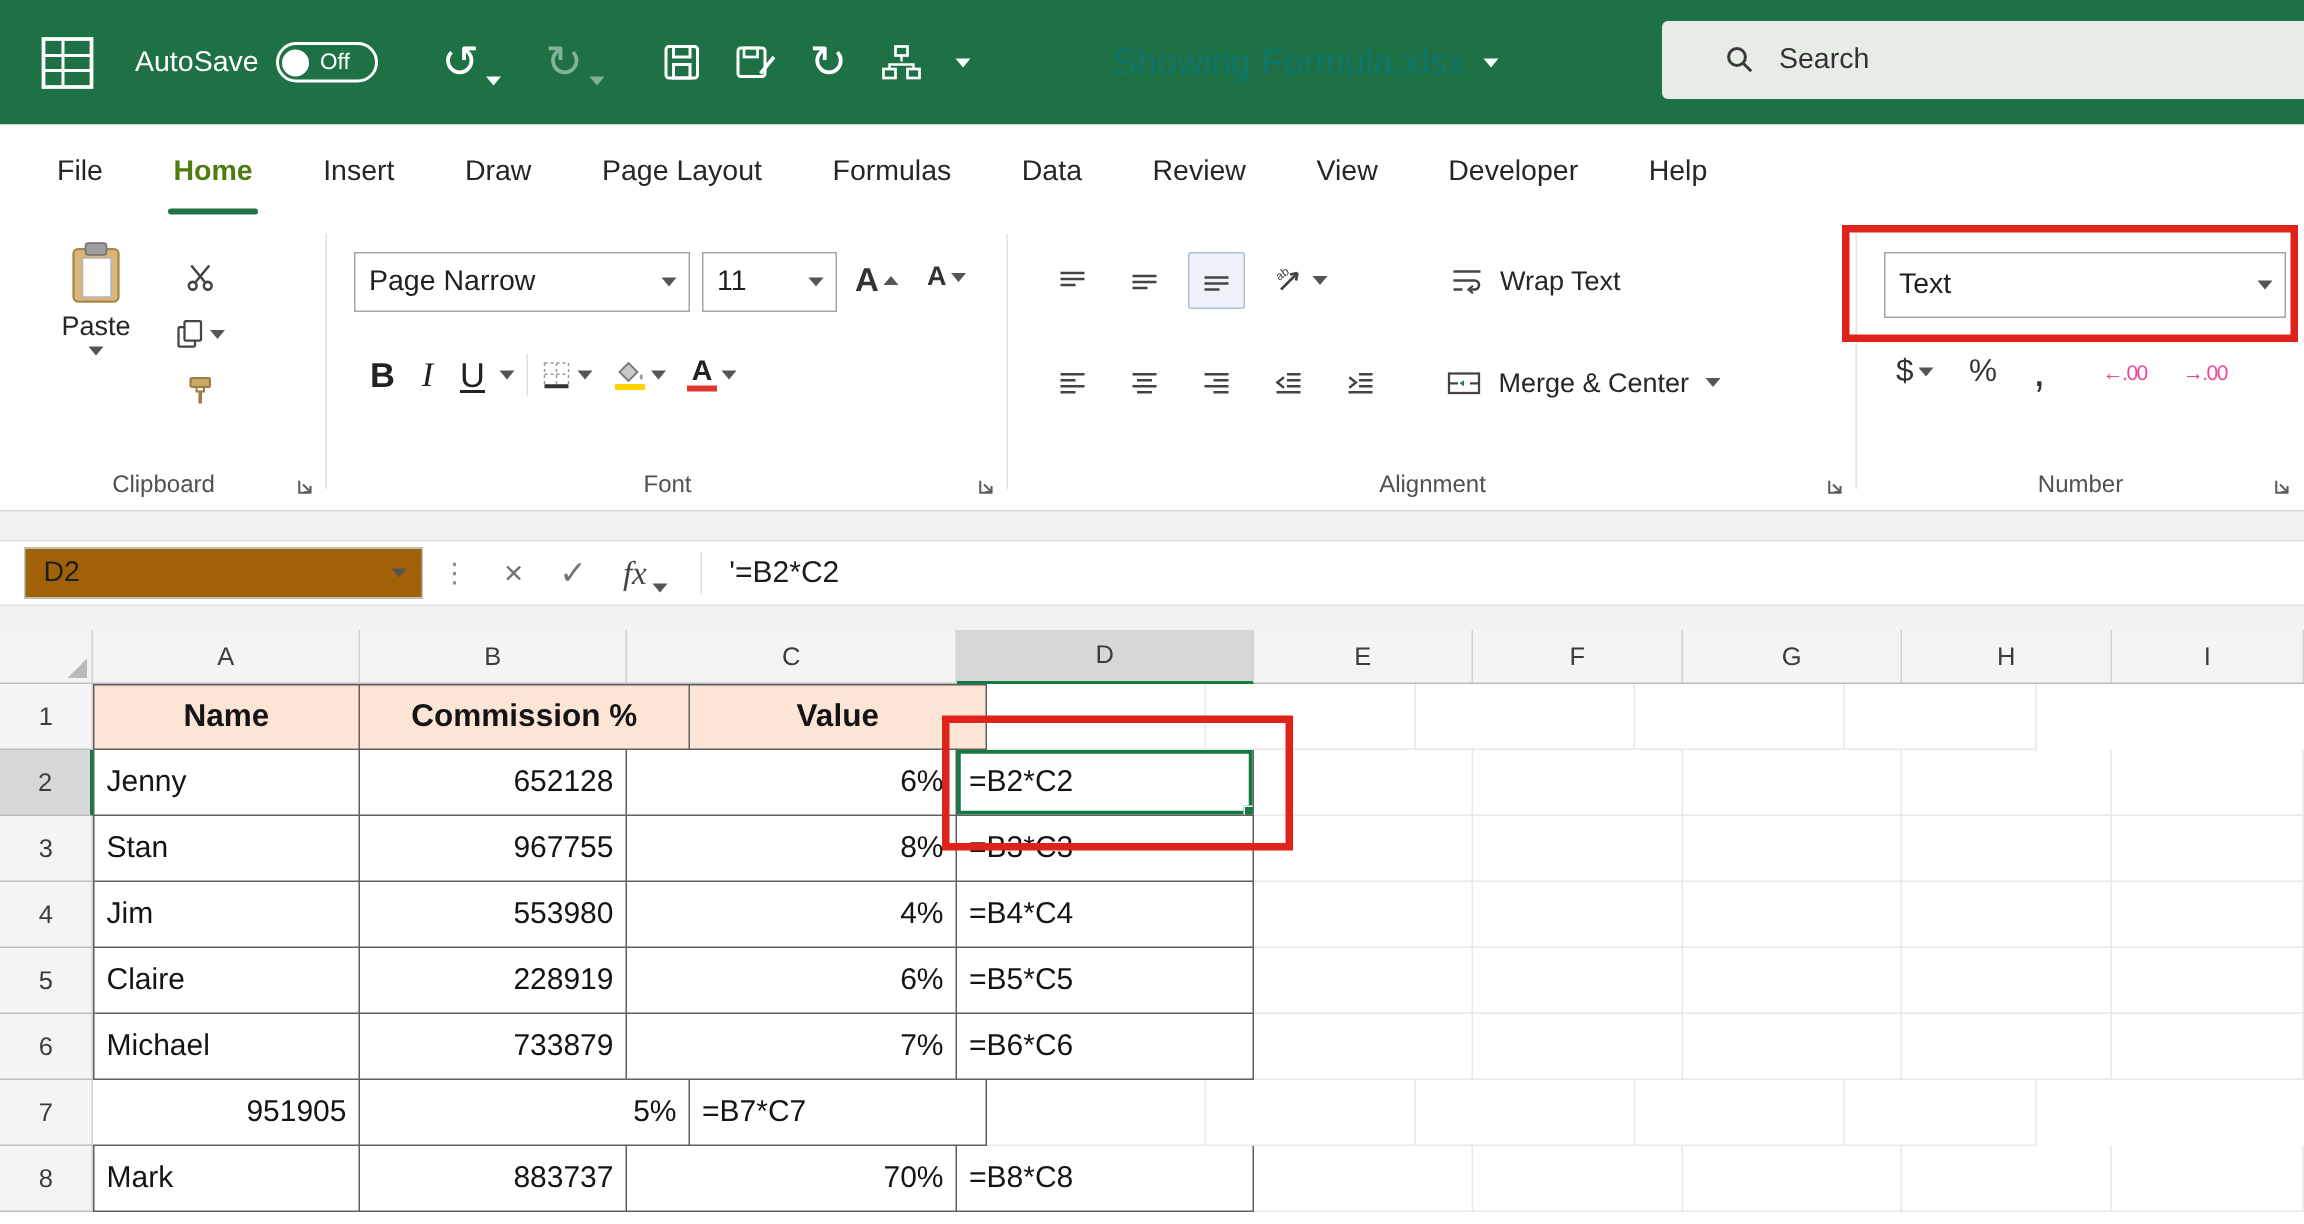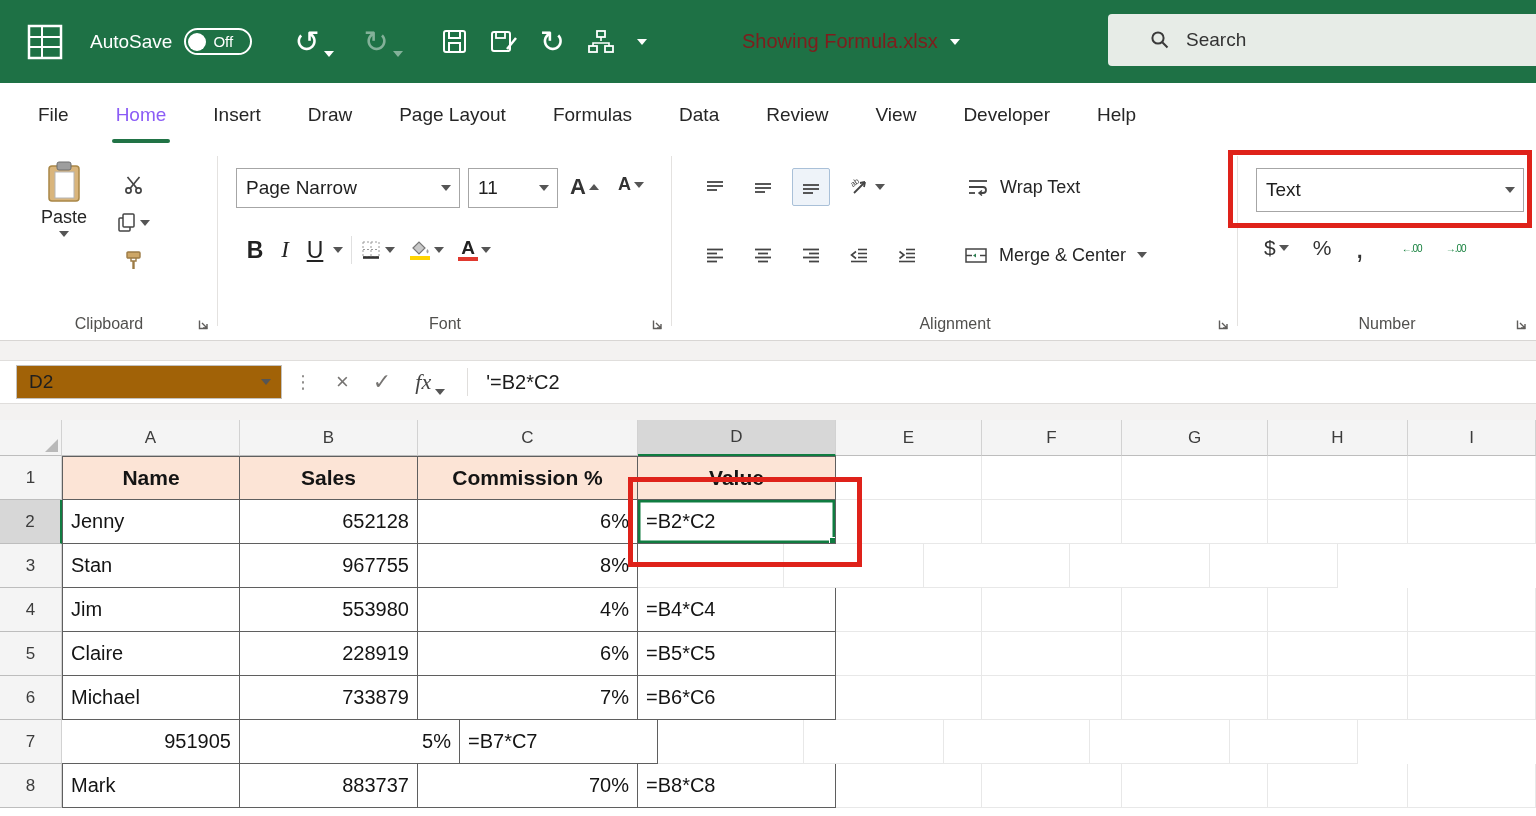--- a/index.html
+++ b/index.html
@@ -13,27 +13,27 @@
   .autosave{display:flex;align-items:center;gap:12px;margin-left:26px;font-size:19px}
   .pill{width:68px;height:27px;border:2px solid #fff;border-radius:15px;display:flex;align-items:center;gap:7px;padding:2px 6px 2px 2px}
   .knob{width:18px;height:18px;border-radius:50%;background:#fff}
   .pill .state{font-size:15px}
   .tbbtn{display:flex;align-items:flex-end;gap:4px;color:#fff;cursor:default}
   .tbbtn .glyph{font-size:30px;line-height:30px}
   .tbbtn.disabled{opacity:.45}
   .car{width:0;height:0;border-left:5px solid transparent;border-right:5px solid transparent;border-top:6px solid #555;display:inline-block}
   .car.white{border-top-color:#fff}
   .mlu{margin-left:42px}.mlr{margin-left:30px}.mls{margin-left:38px}.mlt{margin-left:22px}
-  .filename{position:absolute;left:742px;top:0;height:83px;display:flex;align-items:center;gap:12px;font-size:20px;color:#7f1d1d}
+  .filename{position:absolute;left:742px;top:0;height:83px;display:flex;align-items:center;gap:12px;font-size:24px;color:#0f766e}
   .search{position:absolute;right:0;top:14px;width:428px;height:52px;background:#e7ece7;border-radius:4px 0 0 4px;display:flex;align-items:center;gap:16px;padding-left:42px;color:#333;font-size:19px}
 
   
   .tabs{position:absolute;top:83px;left:0;width:1536px;height:63px;background:#fff;display:flex;align-items:stretch;padding-left:38px;gap:47px;font-size:19px;color:#262626}
   .rtab{display:flex;align-items:center;position:relative;white-space:nowrap}
-  .rtab.active{font-weight:normal;color:#8b5cf6}
+  .rtab.active{font-weight:bold;color:#4d7c0f}
   .rtab.active::after{content:"";position:absolute;left:-4px;right:-4px;bottom:3px;height:4px;background:#217346;border-radius:2px}
 
   
   .ribbon{position:absolute;top:146px;left:0;width:1536px;height:195px;background:#fff;border-bottom:1px solid #d8d6d4}
   .grp{position:absolute;top:0;bottom:0}
   .g-clip{left:0;width:218px}.g-font{left:218px;width:454px}.g-align{left:672px;width:566px}.g-num{left:1238px;width:298px}
   .vsep{position:absolute;top:10px;bottom:14px;width:1px;background:#e4e2e0;right:0}
   .glabel{position:absolute;left:0;right:0;bottom:7px;text-align:center;font-size:16px;color:#51504e}
   .dlaunch{position:absolute;right:8px;bottom:9px}
   .rowA{position:absolute;top:22px;display:flex;align-items:center}
@@ -49,21 +49,21 @@
   .fontbtn{font-size:23px;color:#222;width:30px;text-align:center}
   .fontbtn.b{font-weight:bold}
   .fontbtn.i{font-style:italic;font-family:"Liberation Serif",serif}
   .fontbtn.u{text-decoration:underline}
   .minisep{width:1px;height:28px;background:#e0e0e0;margin:0 8px}
   .colorbar{width:20px;height:4px;margin-top:1px}
   .stack{display:flex;flex-direction:column;align-items:center;justify-content:center}
   .selbox{background:#eef3f9;border:1px solid #a9c0d8;border-radius:2px}
   .wraplab{font-size:18px;color:#262626;margin-left:8px;white-space:nowrap}
   .numsym{font-size:21px;color:#333}
-  .decico{font-size:10px;color:#15803d;letter-spacing:-1px}
+  .decico{font-size:14px;color:#ec4899;letter-spacing:-1px}
 
   
   .fbar{position:absolute;top:360px;left:0;width:1536px;height:44px;background:#fff;border-top:1px solid #e0dedc;border-bottom:1px solid #e0dedc;display:flex;align-items:center}
   .namebox{margin-left:16px;width:266px;height:34px;border:1px solid #c3c1bf;display:flex;align-items:center;background:#a16207}
   .namebox .nbtext{flex:1;padding-left:12px;font-size:19px;color:#1f1f1f}
   .namebox .nbcaret{width:30px;display:flex;align-items:center;justify-content:center}
   .fbdots{margin-left:12px;color:#8a8886;font-size:18px}
   .fbico{margin-left:24px;color:#767472;font-size:22px}
   .fbfx{margin-left:24px;font-family:"Liberation Serif",serif;font-style:italic;font-size:22px;color:#444;display:flex;align-items:flex-end;gap:4px}
   .fbsep{width:1px;height:28px;background:#e0dedc;margin-left:22px}
@@ -480,21 +480,20 @@
       <div class="ghead col" style="width: 146px;">E</div>
       <div class="ghead col" style="width: 140px;">F</div>
       <div class="ghead col" style="width: 146px;">G</div>
       <div class="ghead col" style="width: 140px;">H</div>
       <div class="ghead col" style="width: 128px;">I</div>
     </div>
   <div>
       <div class="grow">
         <div class="ghead row" style="width: 62px;">1</div>
         <div class="gcell thead first" style="width: 178px;">Name</div>
-        <div class="gcell thead" style="width: 178px;">Sales</div>
         <div class="gcell thead" style="width: 220px;">Commission %</div>
         <div class="gcell thead" style="width: 198px;">Value</div>
         <div class="gcell" style="width: 146px;"></div>
         <div class="gcell" style="width: 140px;"></div>
         <div class="gcell" style="width: 146px;"></div>
         <div class="gcell" style="width: 140px;"></div>
         <div class="gcell" style="width: 128px;"></div>
       </div>
       <div class="grow">
         <div class="ghead row sel" style="width: 62px;">2</div>
@@ -506,20 +505,21 @@
         <div class="gcell" style="width: 140px;"></div>
         <div class="gcell" style="width: 146px;"></div>
         <div class="gcell" style="width: 140px;"></div>
         <div class="gcell" style="width: 128px;"></div>
       </div>
       <div class="grow">
         <div class="ghead row" style="width: 62px;">3</div>
         <div class="gcell tcell left first" style="width: 178px;">Stan</div>
         <div class="gcell tcell right" style="width: 178px;">967755</div>
         <div class="gcell tcell right" style="width: 220px;">8%</div>
+        <div class="gcell tcell left" style="width: 198px;">=B3*C3</div>
         <div class="gcell" style="width: 146px;"></div>
         <div class="gcell" style="width: 140px;"></div>
         <div class="gcell" style="width: 146px;"></div>
         <div class="gcell" style="width: 140px;"></div>
         <div class="gcell" style="width: 128px;"></div>
       </div>
       <div class="grow">
         <div class="ghead row" style="width: 62px;">4</div>
         <div class="gcell tcell left first" style="width: 178px;">Jim</div>
         <div class="gcell tcell right" style="width: 178px;">553980</div>

